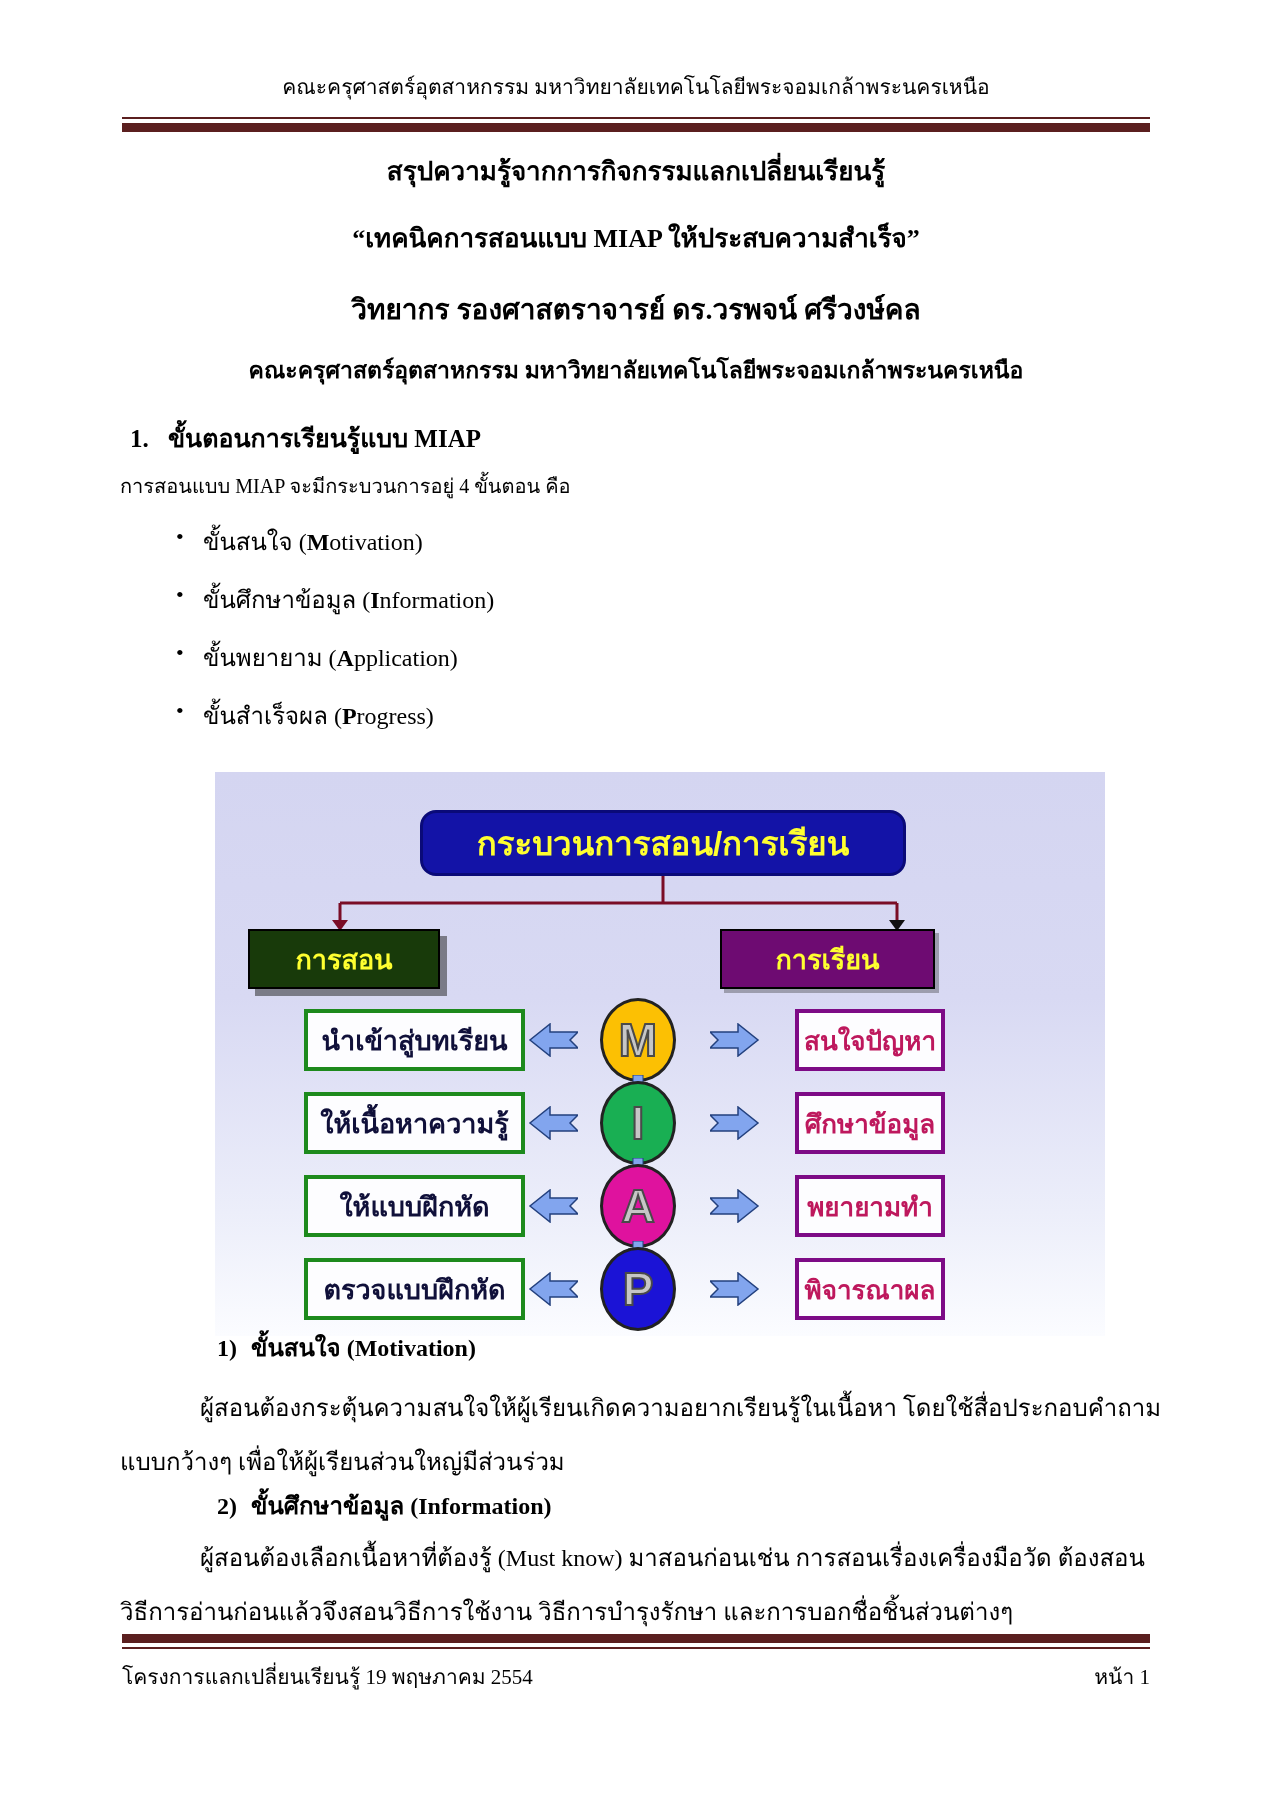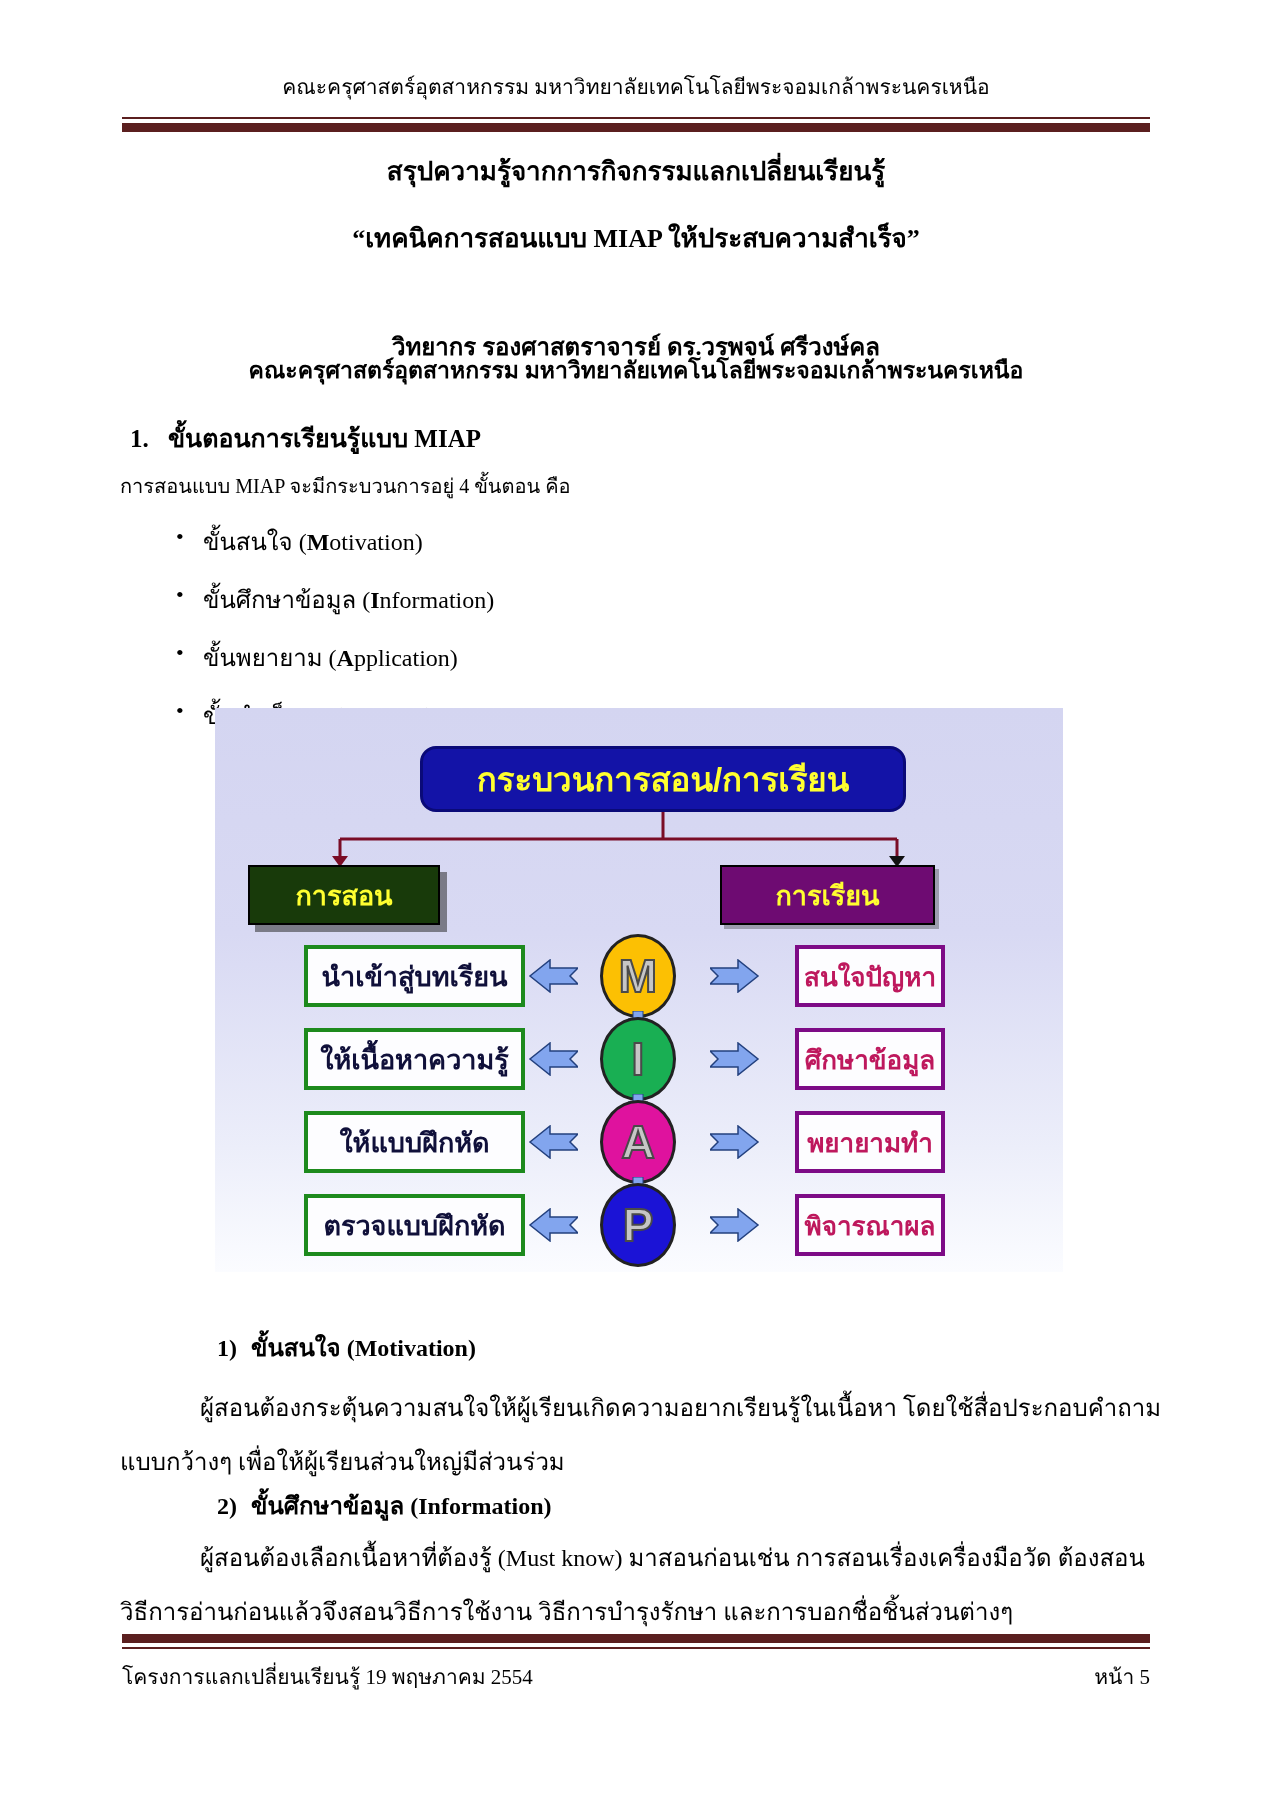--- a/index.html
+++ b/index.html
@@ -22,37 +22,38 @@
   .rule .thick{height:9px;background:var(--maroon);}
   .rule .gap{height:4px;}
 
   .hdr-text{top:70px;font-size:21px;}
   .hdr-rule{top:117px;}
   .ftr-rule{top:1634px;}
   .ftr-row{top:1660px;left:122px;width:1028px;display:flex;justify-content:space-between;font-size:21px;gap:12px;}
 
   .title1{top:150px;font-size:26px;font-weight:bold;}
   .title2{top:217px;font-size:26px;font-weight:bold;}
-  .title3{top:287px;font-size:24px;font-weight:bold;margin-top:40px;}
+  .title3{top:287px;font-size:28px;font-weight:bold;}
   .title4{top:352px;font-size:23px;font-weight:bold;}
 
   .s1-heading{top:418px;left:130px;font-size:25px;font-weight:bold;}
   .s1-heading .num{display:inline-block;width:38px;}
   .intro{top:470px;left:120px;font-size:20px;}
 
   .bullets{top:518px;left:0;width:100%;}
   .bullet{position:relative;height:58px;font-size:24px;}
   .bullet .dot{position:absolute;left:176px;top:6px;font-size:22px;}
   .bullet .btxt{position:absolute;left:203px;top:4px;}
 
   
   .diagram{
-    left:215px;top:708px;width:848px;height:564px;
+    left:215px;top:772px;width:848px;height:564px;
     background:linear-gradient(180deg,#d4d5f1 0%,#d8d9f3 40%,#eceefa 78%,#fbfcff 100%);
     font-family:"Liberation Sans","DejaVu Sans",sans-serif;
+    padding-left:42px;
   }
   .dg-top{
     left:205px;top:38px;width:486px;height:66px;
     background:#1313a7;border:3px solid #0a0a78;border-radius:16px;
     color:#ffff2f;font-weight:bold;font-size:33px;
     display:flex;align-items:center;justify-content:center;box-sizing:border-box;
   }
   .dg-conn{left:0;top:0;width:740px;height:564px;pointer-events:none;}
   .dg-hdr{
     height:60px;top:157px;display:flex;align-items:center;justify-content:center;
@@ -227,16 +228,16 @@
   <div class="abs subline sub2-l1">ผู้สอนต้องเลือกเนื้อหาที่ต้องรู้ (Must know) มาสอนก่อนเช่น การสอนเรื่องเครื่องมือวัด ต้องสอน</div>
   <div class="abs subline sub2-l2">วิธีการอ่านก่อนแล้วจึงสอนวิธีการใช้งาน วิธีการบำรุงรักษา และการบอกชื่อชิ้นส่วนต่างๆ</div>
 
   <div class="abs rule ftr-rule">
     <div class="thick"></div>
     <div class="gap"></div>
     <div class="thin"></div>
   </div>
   <div class="abs ftr-row">
     <span>โครงการแลกเปลี่ยนเรียนรู้ 19 พฤษภาคม 2554</span>
-    <span>หน้า 5</span>
+    <span>หน้า 1</span>
   </div>
 
 </div>
 
 </body></html>

